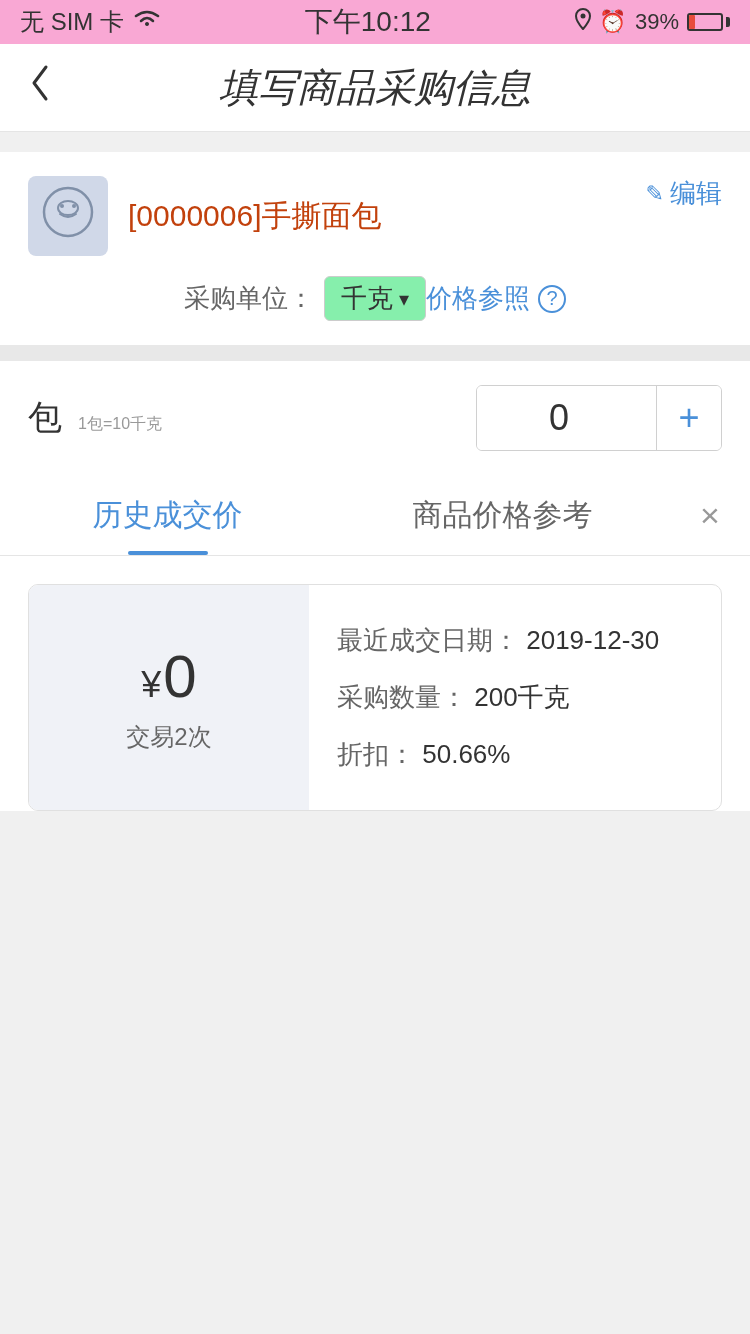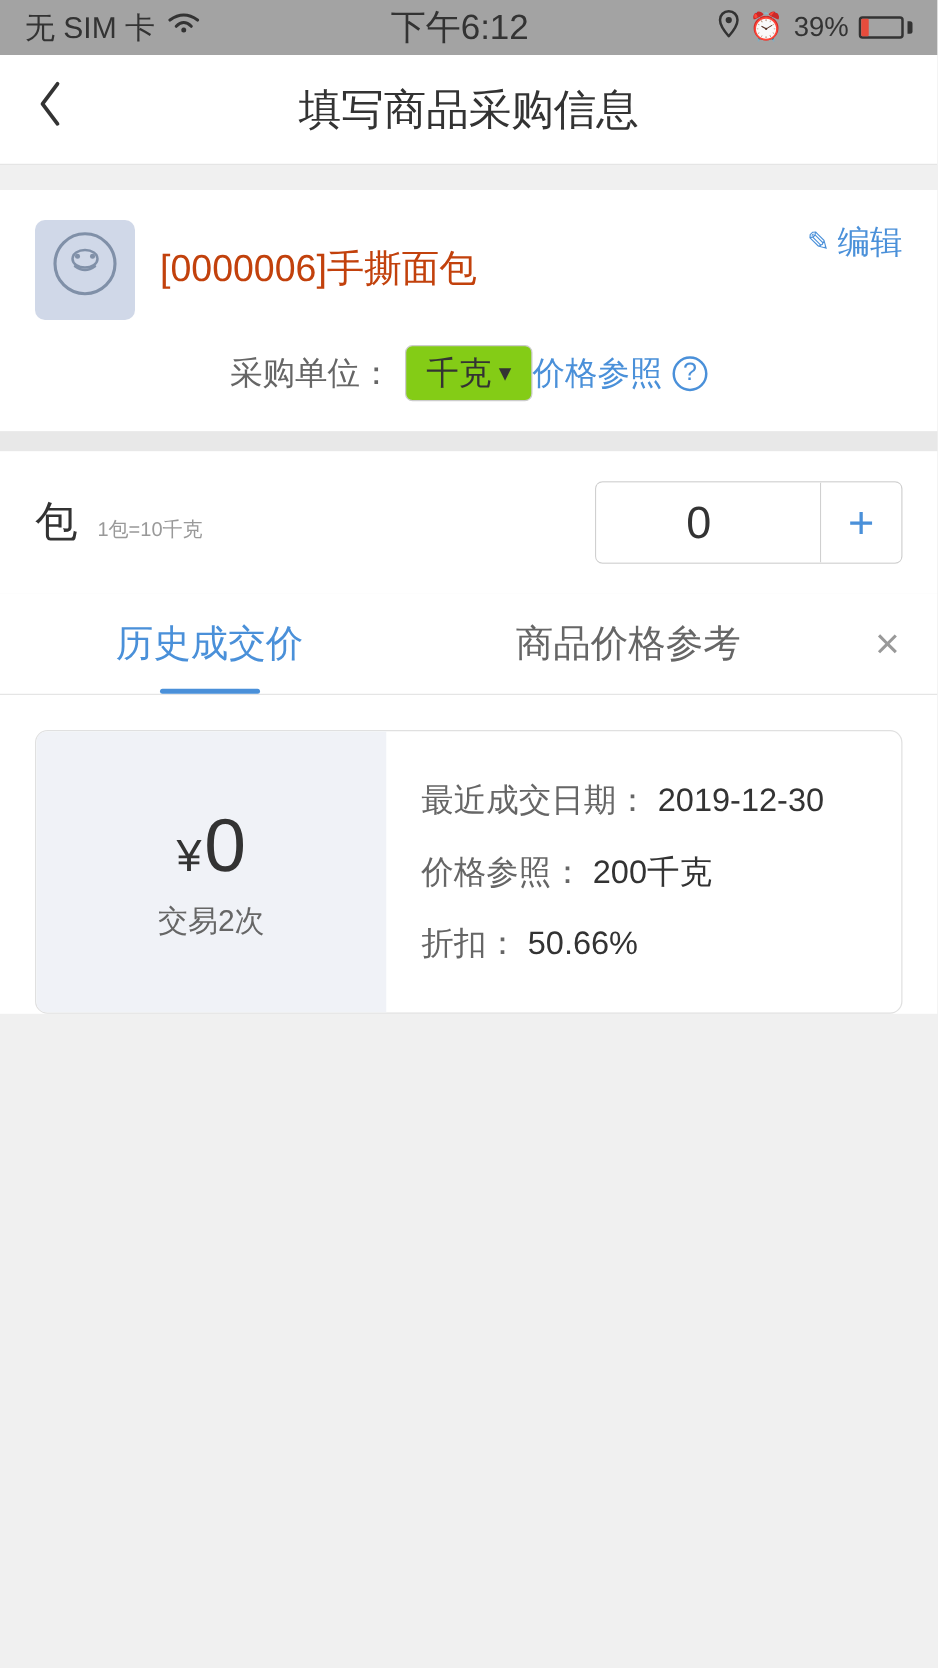--- a/index.html
+++ b/index.html
@@ -9,21 +9,21 @@
       min-height: 1334px;
       font-family: -apple-system, "PingFang SC", "Microsoft YaHei", sans-serif;
       background: #f0f0f0;
       overflow-x: hidden;
     }
 
     
     .status-bar {
       width: 750px;
       height: 44px;
-      background: #a3a3a3;
+      background: #f9a8d4;
       display: flex;
       align-items: center;
       justify-content: space-between;
       padding: 0 20px;
       font-size: 26px;
     }
     .status-left {
       display: flex;
       align-items: center;
       gap: 8px;
@@ -82,23 +82,24 @@
       border-bottom: 1px solid #e5e5e5;
     }
     .nav-back {
       position: absolute;
       left: 28px;
       font-size: 36px;
       color: #333;
       cursor: pointer;
     }
     .nav-title {
-      font-size: 34px;
+      font-size: 39px;
       color: #333;
       font-weight: 500;
+      font-style: italic;
     }
 
     
     .product-card {
       background: #ffffff;
       margin-top: 20px;
       padding: 24px 28px;
     }
     .product-header {
       display: flex;
@@ -154,21 +155,21 @@
       display: flex;
       align-items: center;
       gap: 10px;
     }
     .unit-select {
       border: 1px solid #ccc;
       border-radius: 6px;
       padding: 4px 16px;
       font-size: 26px;
       color: #333;
-      background: #84cc16;
+      background: #86efac;
       display: flex;
       align-items: center;
       gap: 6px;
     }
     .unit-arrow {
       font-size: 20px;
       color: #333;
     }
     .price-ref {
       font-size: 26px;
@@ -364,21 +365,21 @@
   <div class="status-left">
     <span>无 SIM 卡</span>
     <span>
       <svg width="30" height="22" viewBox="0 0 30 22">
         <path d="M15 18 a2 2 0 1 1 0.01 0Z" fill="#333"></path>
         <path d="M9 13 Q15 7 21 13" stroke="#333" stroke-width="2.5" fill="none" stroke-linecap="round"></path>
         <path d="M4 8 Q15 0 26 8" stroke="#333" stroke-width="2.5" fill="none" stroke-linecap="round"></path>
       </svg>
     </span>
   </div>
-  <div class="status-center">下午6:12</div>
+  <div class="status-center">下午10:12</div>
   <div class="status-right">
     <span>
       <svg width="18" height="22" viewBox="0 0 18 22">
         <path d="M9 1 C5 1 2 4 2 8 C2 13 9 21 9 21 C9 21 16 13 16 8 C16 4 13 1 9 1Z" stroke="#333" stroke-width="2" fill="none"></path>
         <circle cx="9" cy="8" r="2.5" fill="#333"></circle>
       </svg>
     </span>
     <span>⏰</span>
     <span>39%</span>
     <span class="battery-icon">
@@ -471,21 +472,21 @@
         <span class="price-number">0</span>
       </div>
       <div class="price-trades">交易2次</div>
     </div>
     <div class="price-right-panel">
       <div class="price-detail-row">
         <span class="price-detail-label">最近成交日期：</span>
         <span>2019-12-30</span>
       </div>
       <div class="price-detail-row">
-        <span class="price-detail-label">价格参照：</span>
+        <span class="price-detail-label">采购数量：</span>
         <span>200千克</span>
       </div>
       <div class="price-detail-row">
         <span class="price-detail-label">折扣：</span>
         <span>50.66%</span>
       </div>
     </div>
   </div>
 </div>
 

